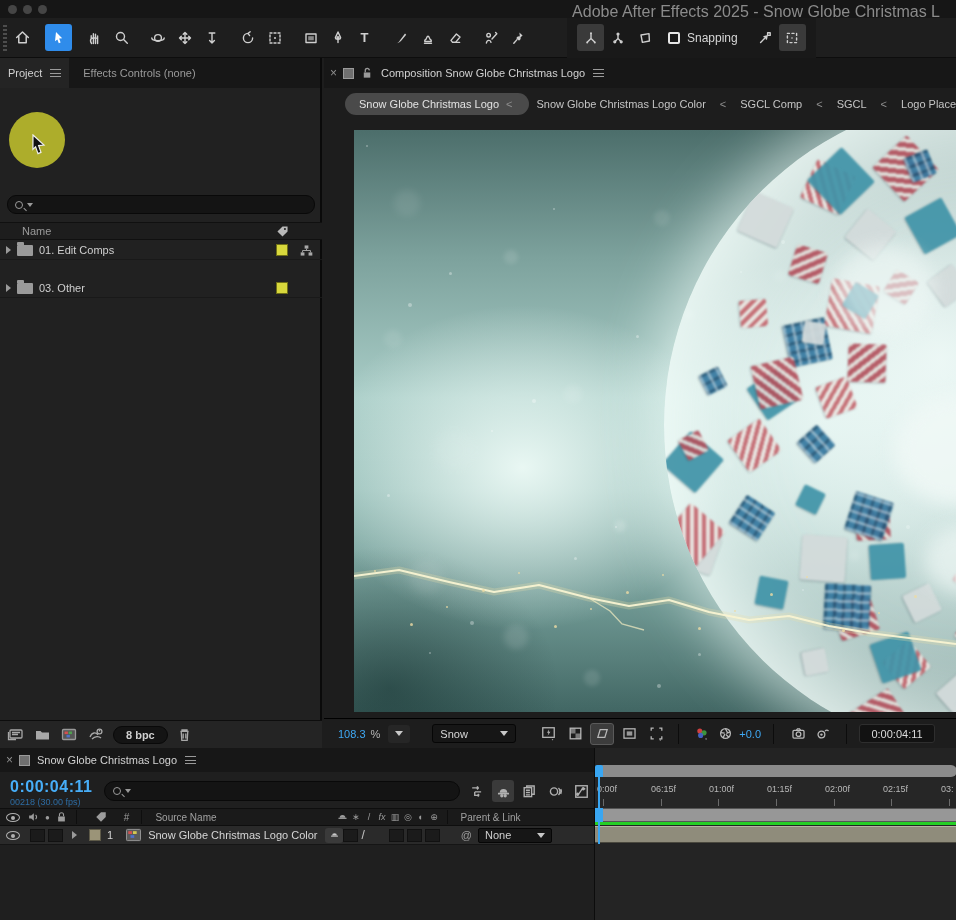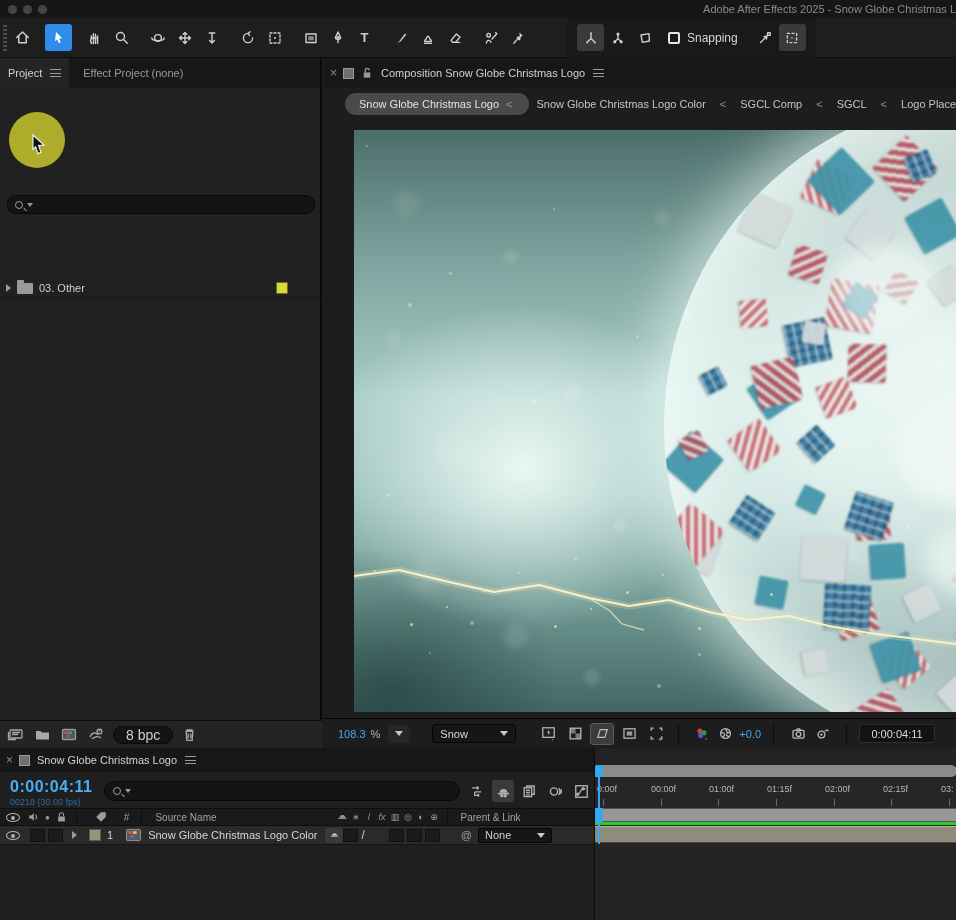--- a/index.html
+++ b/index.html
@@ -5,21 +5,21 @@
   * { margin:0; padding:0; box-sizing:border-box; }
   html,body { width:956px; height:920px; overflow:hidden; background:#111;
     font-family:"Liberation Sans","DejaVu Sans",sans-serif; }
   .abs { position:absolute; }
   #app { position:relative; width:956px; height:920px; background:#1d1d1d; color:#c8c8c8; font-size:11px; }
 
   
   #titlebar { left:0; top:0; width:956px; height:18px; background:#161616; }
   .traffic { width:9px; height:9px; border-radius:50%; background:#454545; display:inline-block; margin-right:6px; }
   #traffic-wrap { left:8px; top:4px; }
-  #win-title { right:0; top:3px; width:560px; color:#8b8b8b; font-size:11px; white-space:nowrap; overflow:hidden; text-align:right; }
+  #win-title { right:16px; top:3px; width:560px; color:#8b8b8b; font-size:16px; white-space:nowrap; overflow:hidden; text-align:right; }
 
   
   #toolbar { left:0; top:18px; width:956px; height:40px; background:#1e1e1e; border-bottom:1px solid #0d0d0d; display:flex; align-items:center; }
   #tool-grip { width:12px; height:26px; margin:0 2px 0 3px;
     background:repeating-linear-gradient(180deg,#4d4d4d 0 2px,transparent 2px 4px); width:4px; }
   .tool { width:27px; height:27px; display:flex; align-items:center; justify-content:center; border-radius:3px; color:#cfcfcf; flex:0 0 auto; }
   .tool svg { stroke:#cfcfcf; fill:none; stroke-width:1.4; stroke-linecap:round; stroke-linejoin:round; }
   .tool.active { background:#2f8ceb; }
   .tool.active svg { stroke:#fff; }
   .tgap { width:9px; flex:0 0 auto; }
@@ -51,21 +51,21 @@
   .mini-chev { width:0; height:0; border-left:3px solid transparent; border-right:3px solid transparent; border-top:4px solid #9a9a9a; margin-left:4px; }
   #proj-header { left:0; top:164px; width:322px; height:18px; background:#1d1d1d; border-top:1px solid #101010; border-bottom:1px solid #101010; display:flex; align-items:center; color:#9a9a9a; }
   #proj-header .colname { margin-left:22px; }
   .proj-row { position:absolute; left:0; width:322px; height:19px; display:flex; align-items:center; border-bottom:1px solid #191919; color:#cfcfcf; }
   .row-chev { width:0; height:0; border-top:4px solid transparent; border-bottom:4px solid transparent; border-left:5px solid #9a9a9a; margin:0 6px 0 6px; }
   .folder { width:16px; height:11px; background:#9a9a9a; border-radius:1px; position:relative; margin-right:6px; }
   .folder::before { content:""; position:absolute; left:0; top:-3px; width:7px; height:3px; background:#9a9a9a; border-radius:1px 1px 0 0; }
   .label-chip { position:absolute; right:34px; width:12px; height:12px; background:#d8d83c; border:1px solid #6e6e17; }
   #proj-footer { left:0; top:662px; width:322px; height:28px; background:#242424; border-top:1px solid #0d0d0d; display:flex; align-items:center; gap:9px; padding-left:7px; }
   #proj-footer svg { stroke:#a8a8a8; fill:none; stroke-width:1.3; }
-  #bpc-btn { background:#141414; border:1px solid #090909; border-radius:9px; color:#cfcfcf; height:18px; padding:1px 12px; display:flex; align-items:center; font-size:14px; }
+  #bpc-btn { background:#141414; border:1px solid #090909; border-radius:9px; color:#cfcfcf; height:18px; padding:1px 12px; display:flex; align-items:center; font-size:11px;font-weight:bold; }
 
   
   #comp-panel { left:324px; top:0; width:632px; height:690px; background:#1d1d1d; }
   #comp-tabstrip { position:absolute; left:0; top:0; right:0; height:30px; background:#171717; display:flex; align-items:center; }
   #comp-crumbs { position:absolute; left:0; top:30px; right:0; height:32px; background:#1d1d1d; display:flex; align-items:center; white-space:nowrap; overflow:hidden; }
   .crumb-pill { background:#4a4a4a; border-radius:11px; height:22px; display:flex; align-items:center; padding:0 10px 0 14px; margin-left:21px; color:#e2e2e2; }
   .crumb { color:#c4c4c4; margin:0 7px; }
   .crumb-sep { color:#8f8f8f; margin:0 7px; font-size:11px; }
   #viewer { position:absolute; left:0; top:62px; width:632px; height:598px; background:#1d1d1d; overflow:hidden; }
   #viewer-img { position:absolute; left:30px; top:10px; width:602px; height:582px; overflow:hidden;
@@ -293,33 +293,52 @@
   </div>
 
   <div class="abs" id="main-row">
 
     <div class="abs" id="project-panel">
       <div class="tabstrip">
         <div class="tab-active-bg">
           <span class="tab-label">Project</span>
           <span class="hamburger"></span>
         </div>
-        <span class="tab-label dim" style="margin-left:14px">Effect Project (none)</span>
+        <span class="tab-label dim" style="margin-left:14px">Effects Controls (none)</span>
       </div>
       <div class="abs" id="click-circle"></div>
       <svg class="abs" id="click-cursor" width="18" height="22" viewBox="0 0 18 22">
         <path d="M3 1 L14 11 L8.6 11.6 L11 18.4 L8 19.6 L5.6 12.8 L2.9 15.4 Z" fill="#111" stroke="#eee" stroke-width="1.2"></path>
       </svg>
 
       <div class="abs" id="proj-search">
         <span class="mag"></span>
         <span class="mini-chev"></span>
       </div>
 
-
+      <div class="abs" id="proj-header">
+        <span class="colname">Name</span>
+        <svg class="abs" style="right:32px" width="15" height="15" viewBox="0 0 16 16">
+            <path d="M2.6 8 L8 2.6 H13.4 V8 L8 13.4 Z" fill="#b8b8b8" stroke="none"></path>
+            <circle cx="10.6" cy="5.4" r="1.1" fill="#1d1d1d"></circle>
+          </svg>
+      </div>
+
+      <div class="proj-row" style="top:183px">
+        <span class="row-chev"></span>
+        <span class="folder"></span>
+        <span>01. Edit Comps</span>
+        <span class="label-chip"></span>
+        <svg class="abs" style="right:8px" width="15" height="15" viewBox="0 0 16 16">
+            <rect x="6" y="2.6" width="4" height="3.4" fill="#a8a8a8"></rect>
+            <rect x="1.8" y="10" width="4" height="3.4" fill="#a8a8a8"></rect>
+            <rect x="10.2" y="10" width="4" height="3.4" fill="#a8a8a8"></rect>
+            <path d="M8 6 V8 M3.8 10 V8 H12.2 V10" stroke="#a8a8a8" fill="none"></path>
+          </svg>
+      </div>
       <div class="proj-row" style="top:221px">
         <span class="row-chev"></span>
         <span class="folder"></span>
         <span>03. Other</span>
         <span class="label-chip"></span>
       </div>
 
       <div class="abs" id="proj-footer">
         <svg width="18" height="16" viewBox="0 0 18 16">
             <rect x="3" y="3" width="12" height="8" rx="1"></rect>
@@ -688,21 +707,21 @@
           <span>None</span>
             <span class="chev"></span>
         </div>
       </div>
     </div>
 
     <div id="tl-right">
       <div id="navigator"></div>
       <div id="ruler">
         <span class="rlabel" style="left:2px">0:00f</span>
-        <span class="rlabel" style="left:56px">00:00f</span>
+        <span class="rlabel" style="left:56px">06:15f</span>
         <span class="rlabel" style="left:114px">01:00f</span>
         <span class="rlabel" style="left:172px">01:15f</span>
         <span class="rlabel" style="left:230px">02:00f</span>
         <span class="rlabel" style="left:288px">02:15f</span>
         <span class="rlabel" style="left:346px">03:</span>
         <div id="rticks"></div>
       </div>
       <div id="workarea"></div>
       <div id="cacheline"></div>
       <div id="layerbar"></div>

